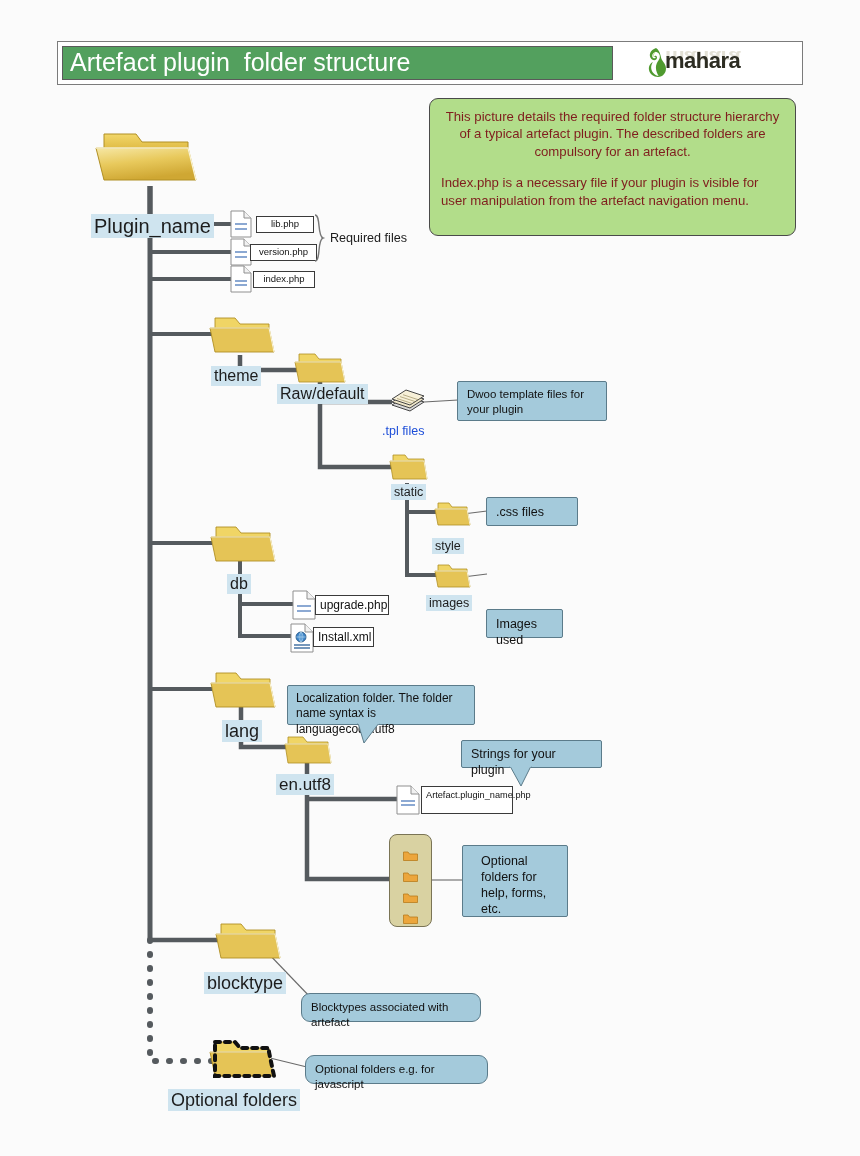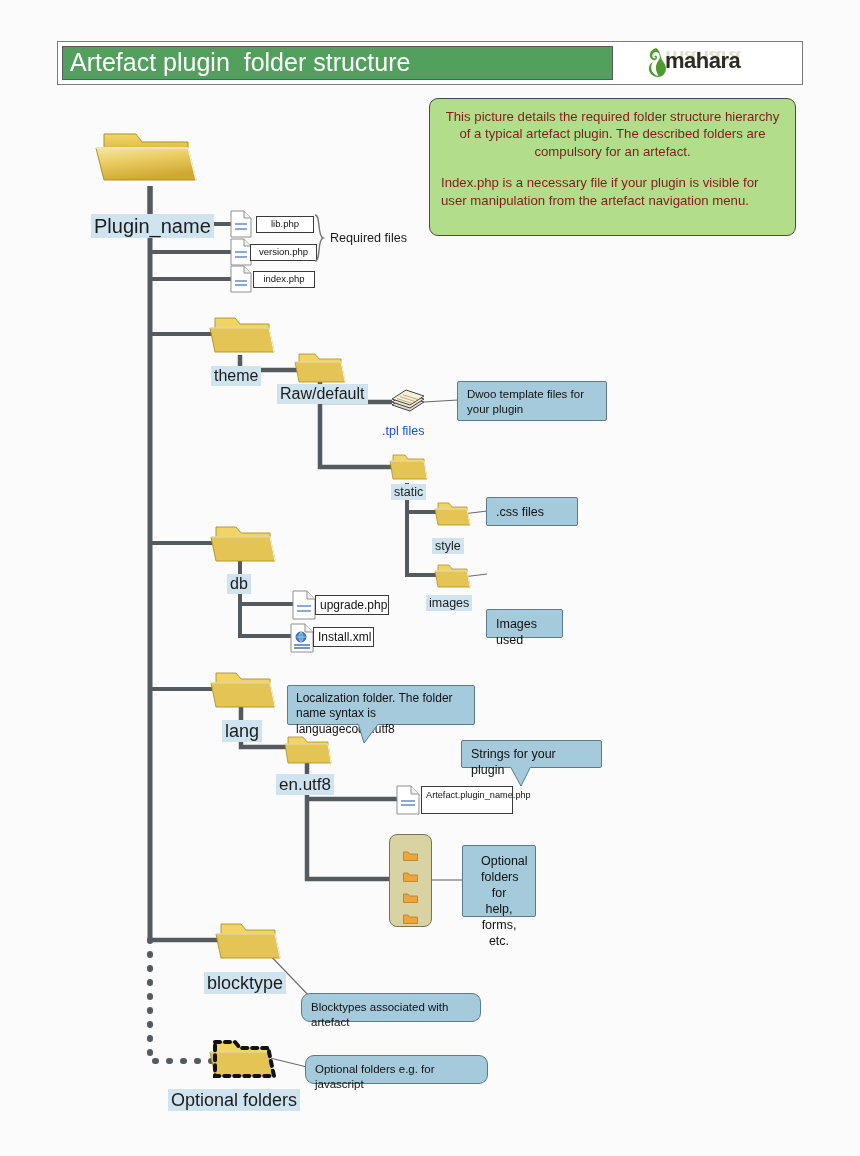--- a/index.html
+++ b/index.html
@@ -483,21 +483,21 @@
       <svg width="15" height="11" viewBox="0 0 15 11">
           <path d="M0.5 2 L5 2 L6.5 4 L14.5 4 L14.5 10.5 L0.5 10.5 Z" fill="#eca63c" stroke="#b97c1d" stroke-width="0.8"></path>
         </svg>
     </div>
     <div class="mini" style="top:75px;">
       <svg width="15" height="11" viewBox="0 0 15 11">
           <path d="M0.5 2 L5 2 L6.5 4 L14.5 4 L14.5 10.5 L0.5 10.5 Z" fill="#eca63c" stroke="#b97c1d" stroke-width="0.8"></path>
         </svg>
     </div>
   </div>
-  <div class="callout" style="left:462px; top:845px; width:74px; height:72px; font-size:12.5px; padding:7px 18px;text-align:center;">Optional folders for help, forms, etc.</div>
+  <div class="callout" style="left:462px; top:845px; width:106px; height:72px; font-size:12.5px; padding:7px 18px;">Optional folders for help, forms, etc.</div>
 
   <div class="folder" style="left:213px; top:918px; width:70px; height:46px;">
     <svg viewBox="0 0 70 46" width="70" height="46">
       <path d="M8 6 L28 6 L33 12 L62 12 L62 18 L8 18 Z" fill="#f0d565" stroke="#b08f24" stroke-width="0.9"></path>
       <path d="M3 16 L62 16 L67 40 L8 40 Z" fill="#e5c456" stroke="#b08f24" stroke-width="0.9"></path>
       <path d="M3 16 L62 16 L67 40" fill="none" stroke="#fbf3cf" stroke-width="1.2"></path>
     </svg>
   </div>
   <div class="hl" style="left:204px; top:972px; font-size:18px;">blocktype</div>
   <div class="callout sq" style="left:301px; top:993px; width:180px; height:29px; font-size:11.5px; padding-top:6px;">Blocktypes associated with artefact</div>

